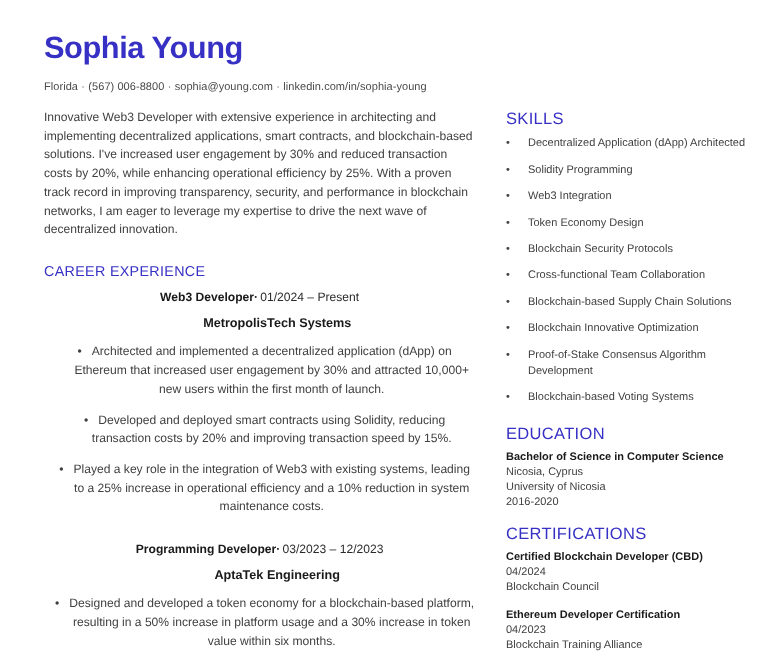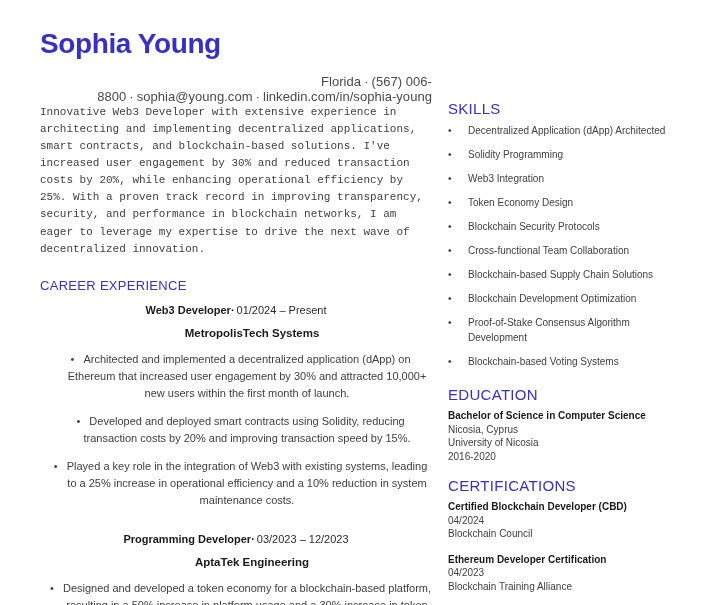--- a/index.html
+++ b/index.html
@@ -17,53 +17,52 @@
     -webkit-font-smoothing: antialiased;
   }
 
   .page {
     position: relative;
     width: 712px;
     height: 605px;
     background: #ffffff;
     padding: 28px 10px 0 40px;
     display: flex;
-    gap: 0;
+    gap: 12px;
   }
 
   
   .main-col {
     width: 408px;
     flex: 0 0 408px;
     padding-right: 16px;
   }
 
   .name {
     font-size: 28px;
     font-weight: bold;
     color: #3730c4;
     letter-spacing: -0.4px;
     line-height: 1.15;
     margin-bottom: 14px;
   }
 
   .contact-line {
-    font-size: 13px;
+    font-size: 10px;
     color: #4a4a4a;
+    margin-bottom: 14px;
     letter-spacing: 0.05px;
-    text-align: right;
   }
   .contact-sep { padding: 0 3px; color: #4a4a4a; }
 
   .summary {
     font-size: 11px;
     line-height: 1.55;
     color: #404040;
     margin-bottom: 20px;
-    font-family: Liberation Mono, monospace;
   }
 
   .section-head {
     font-size: 13px;
     color: #3730c4;
     letter-spacing: 0.3px;
     font-weight: normal;
     margin-bottom: 11px;
   }
 
@@ -202,21 +201,21 @@
     <div class="side-block">
       <div class="side-head">SKILLS</div>
       <ul class="skills">
         <li><span class="dot">•</span><span>Decentralized Application (dApp) Architected</span></li>
         <li><span class="dot">•</span><span>Solidity Programming</span></li>
         <li><span class="dot">•</span><span>Web3 Integration</span></li>
         <li><span class="dot">•</span><span>Token Economy Design</span></li>
         <li><span class="dot">•</span><span>Blockchain Security Protocols</span></li>
         <li><span class="dot">•</span><span>Cross-functional Team Collaboration</span></li>
         <li><span class="dot">•</span><span>Blockchain-based Supply Chain Solutions</span></li>
-        <li><span class="dot">•</span><span>Blockchain Development Optimization</span></li>
+        <li><span class="dot">•</span><span>Blockchain Innovative Optimization</span></li>
         <li><span class="dot">•</span><span>Proof-of-Stake Consensus Algorithm Development</span></li>
         <li><span class="dot">•</span><span>Blockchain-based Voting Systems</span></li>
       </ul>
     </div>
 
     <div class="side-block">
       <div class="side-head">EDUCATION</div>
       <div class="entry">
         <div class="entry-title">Bachelor of Science in Computer Science</div>
         <div class="entry-line">Nicosia, Cyprus</div>

